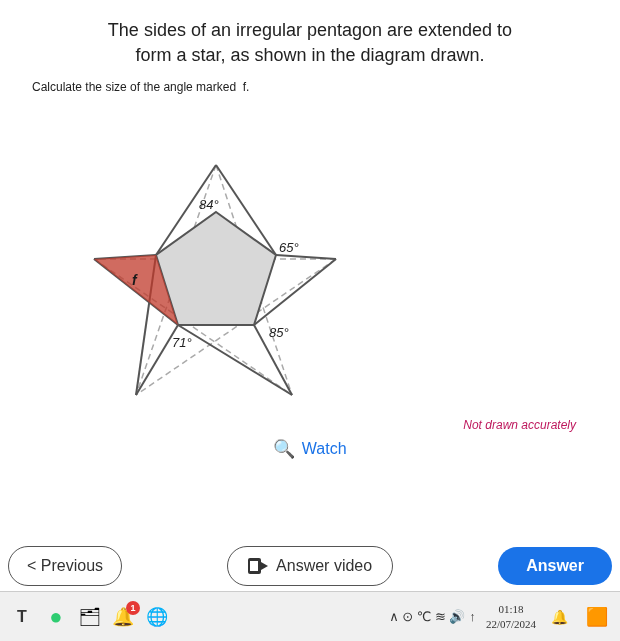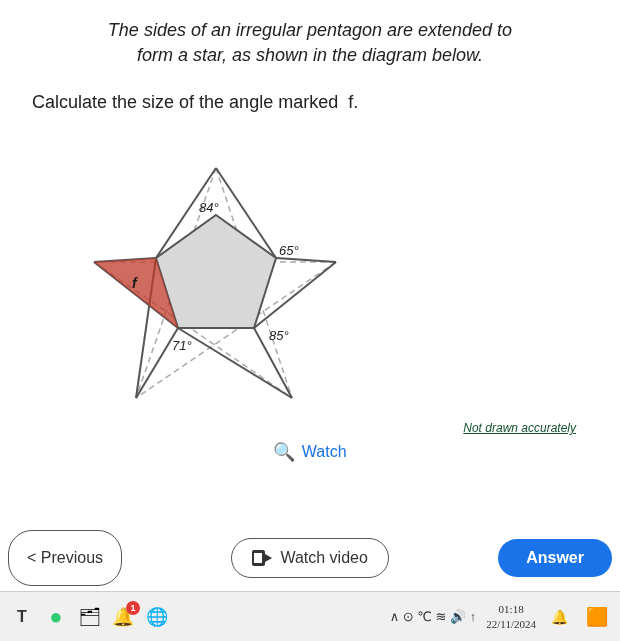--- a/index.html
+++ b/index.html
@@ -14,49 +14,47 @@
 
     .main-content {
       padding: 18px 24px 0 24px;
     }
 
     .question-text {
       font-size: 18px;
       color: #222;
       line-height: 1.4;
       text-align: center;
-      margin-bottom: 24px;
-      font-style: italic;
+      margin-bottom: 12px;
     }
 
     .calculate-text {
-      font-size: 18px;
+      font-size: 12px;
       color: #222;
       text-align: left;
-      margin-bottom: 12px;
+      margin-bottom: 28px;
       padding-left: 8px;
     }
 
     .diagram-container {
       position: relative;
       width: 100%;
       height: 320px;
       display: flex;
       align-items: center;
       justify-content: flex-start;
     }
 
     .not-drawn-text {
       position: absolute;
       bottom: 10px;
       right: 20px;
       font-size: 12px;
-      color: #14532d;
+      color: #be185d;
       font-style: italic;
-      text-decoration: underline;
     }
 
     .zoom-btn {
       display: flex;
       align-items: center;
       gap: 6px;
       background: none;
       border: none;
       color: #1a73e8;
       font-size: 16px;
@@ -77,21 +75,21 @@
       display: flex;
       align-items: center;
       justify-content: space-between;
       padding: 0 8px;
     }
 
     .prev-btn {
       background: #fff;
       border: 1.5px solid #555;
       border-radius: 24px;
-      padding: 18px 18px;
+      padding: 10px 18px;
       font-size: 16px;
       color: #333;
       cursor: pointer;
       display: flex;
       align-items: center;
       gap: 6px;
     }
 
     .watch-btn {
       background: #fff;
@@ -175,21 +173,21 @@
       line-height: 1.3;
       font-family: Liberation Serif, serif;
     }
   </style>
 </head>
 <body>
 
 <div class="main-content">
   <p class="question-text">
     <span>The sides of an irregular pentagon are extended to</span><br>
-    <span>form a star, as shown in the diagram below.</span>
+    <span>form a star, as shown in the diagram drawn.</span>
   </p>
   <p class="calculate-text">
     <span>Calculate the size of the angle marked &nbsp;f.</span>
   </p>
 
   <div class="diagram-container">
     <svg width="380" height="290" viewBox="0 0 380 290">
 
       <g stroke="#aaa" stroke-width="1.5" stroke-dasharray="6,4" fill="none">
 
@@ -249,37 +247,37 @@
   <button class="prev-btn">
     <span>&lt; Previous</span>
   </button>
 
   <button class="watch-btn">
     <svg width="20" height="16" viewBox="0 0 20 16">
       <rect x="0" y="0" width="13" height="16" rx="2" fill="#333"></rect>
       <polygon points="13,4 20,8 13,12" fill="#333"></polygon>
       <rect x="2" y="3" width="8" height="10" fill="#fff"></rect>
     </svg>
-    <span>Watch video</span>
+    <span>Answer video</span>
   </button>
 
   <button class="answer-btn">
     <span>Answer</span>
   </button>
 </div>
 
 <div class="taskbar">
   <div class="taskbar-icon" style="font-weight:bold;font-size:16px;color:#333;">T</div>
   <div class="taskbar-icon" style="color:#2ecc71;font-size:22px;">●</div>
   <div class="taskbar-icon" style="font-size:18px;">🗂</div>
   <div class="taskbar-icon taskbar-badge" style="font-size:18px;">🔔</div>
   <div class="taskbar-icon" style="font-size:18px;">🌐</div>
 
   <div class="taskbar-right">
     <span style="font-size:13px;">∧ ⊙ ℃ ≋ 🔊 ↑</span>
     <div class="time-date">
       <div>01:18</div>
-      <div>22/11/2024</div>
+      <div>22/07/2024</div>
     </div>
     <div class="taskbar-icon" style="font-size:14px;">🔔</div>
     <div class="taskbar-icon" style="font-size:18px;">🟧</div>
   </div>
 </div>
 
 </body></html>

